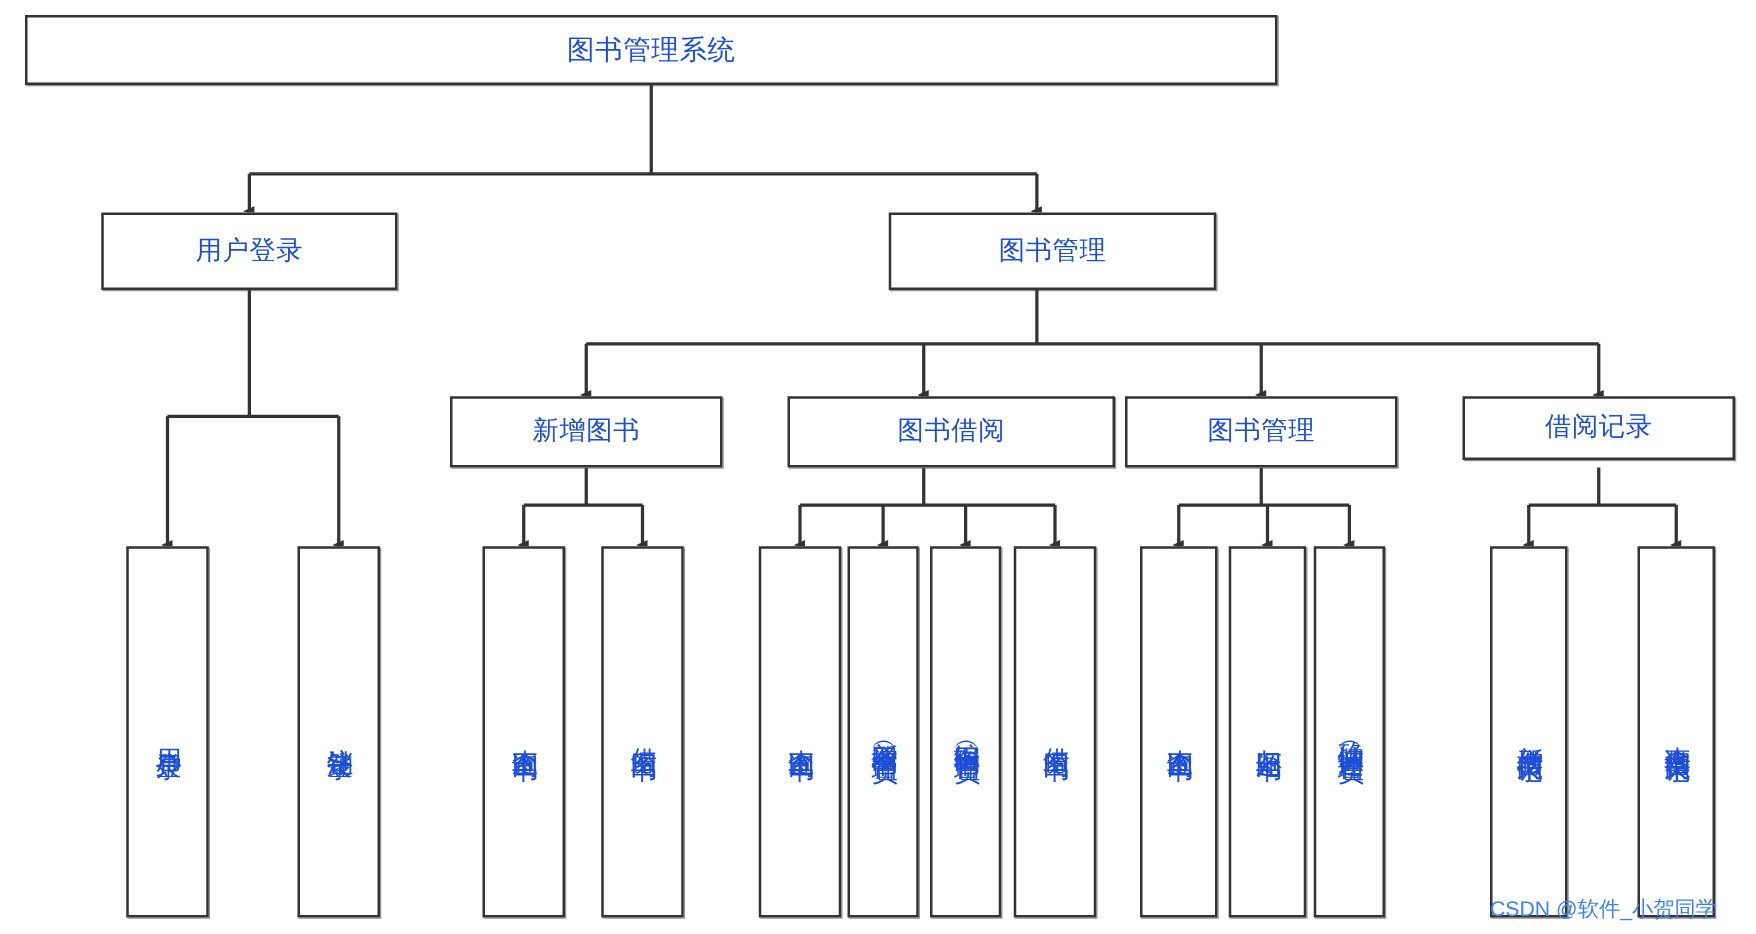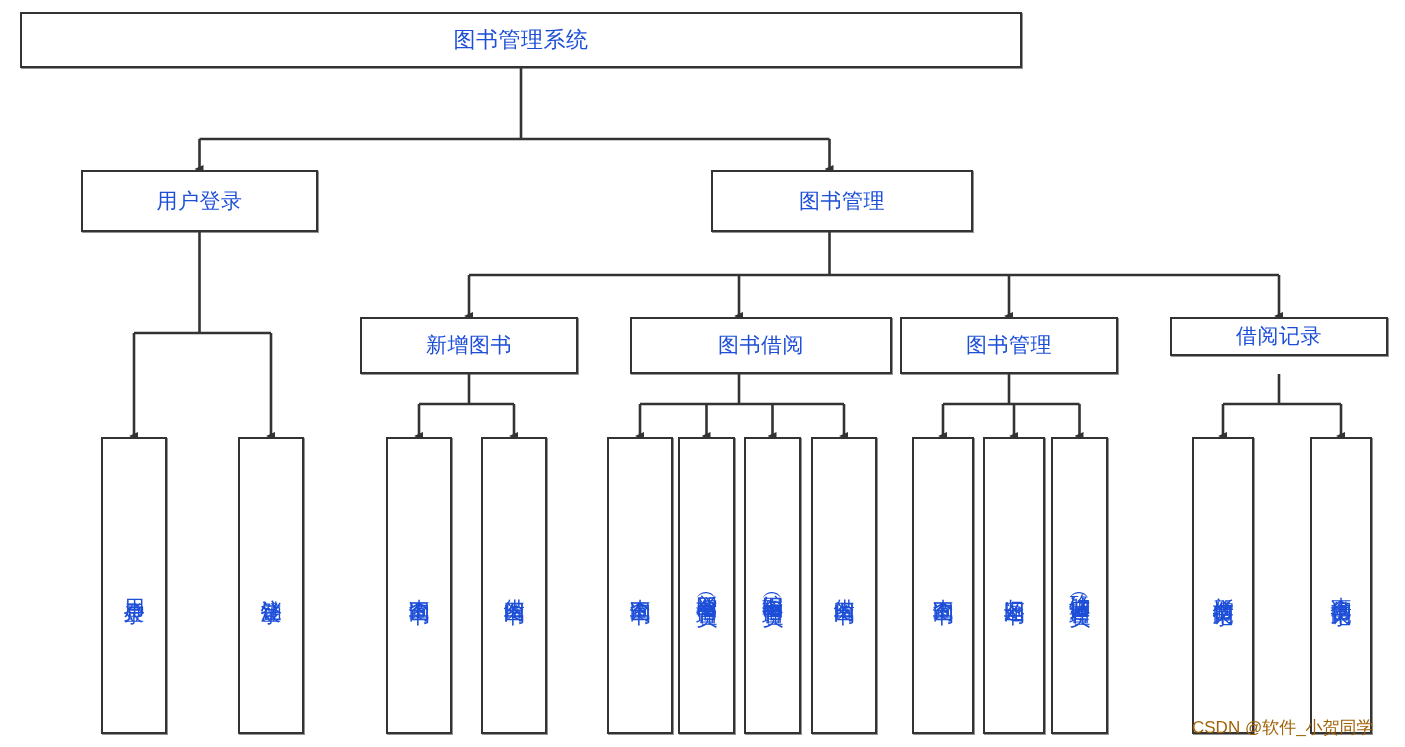--- a/index.html
+++ b/index.html
@@ -48,21 +48,21 @@
     writing-mode: vertical-rl;
     text-orientation: upright;
     font-size: 21px;
     letter-spacing: 2px;
     white-space: nowrap;
   }
   .node.root .lbl { font-size: 22px; }
   .watermark {
     position: absolute;
     font-size: 17px;
-    color: #a16207;
+    color: #3b82f6;
     white-space: nowrap;
     z-index: 5;
     font-family: "Liberation Sans", "DejaVu Sans", sans-serif;
   }
 </style>
 </head>
 <body>
 
 <div id="canvas">
   <svg id="edges" viewBox="0 0 1405 747">
@@ -120,21 +120,21 @@
       </div>
       <div class="node horiz" style="left: 360px; top: 317px; width: 218px; height: 57px;">
         <span class="lbl">新增图书</span>
       </div>
       <div class="node horiz" style="left: 630px; top: 317px; width: 262px; height: 57px;">
         <span class="lbl">图书借阅</span>
       </div>
       <div class="node horiz" style="left: 900px; top: 317px; width: 218px; height: 57px;">
         <span class="lbl">图书管理</span>
       </div>
-      <div class="node horiz" style="left: 1170px; top: 317px; width: 218px; height: 39px;">
+      <div class="node horiz" style="left: 1170px; top: 317px; width: 218px; height: 51px;">
         <span class="lbl">借阅记录</span>
       </div>
       <div class="node vert" style="left: 101px; top: 437px; width: 66px; height: 297px;">
         <span class="lbl">用户登录</span>
       </div>
       <div class="node vert" style="left: 238px; top: 437px; width: 66px; height: 297px;">
         <span class="lbl">注销登录</span>
       </div>
       <div class="node vert" style="left: 386px; top: 437px; width: 66px; height: 297px;">
         <span class="lbl">查询图书</span>

